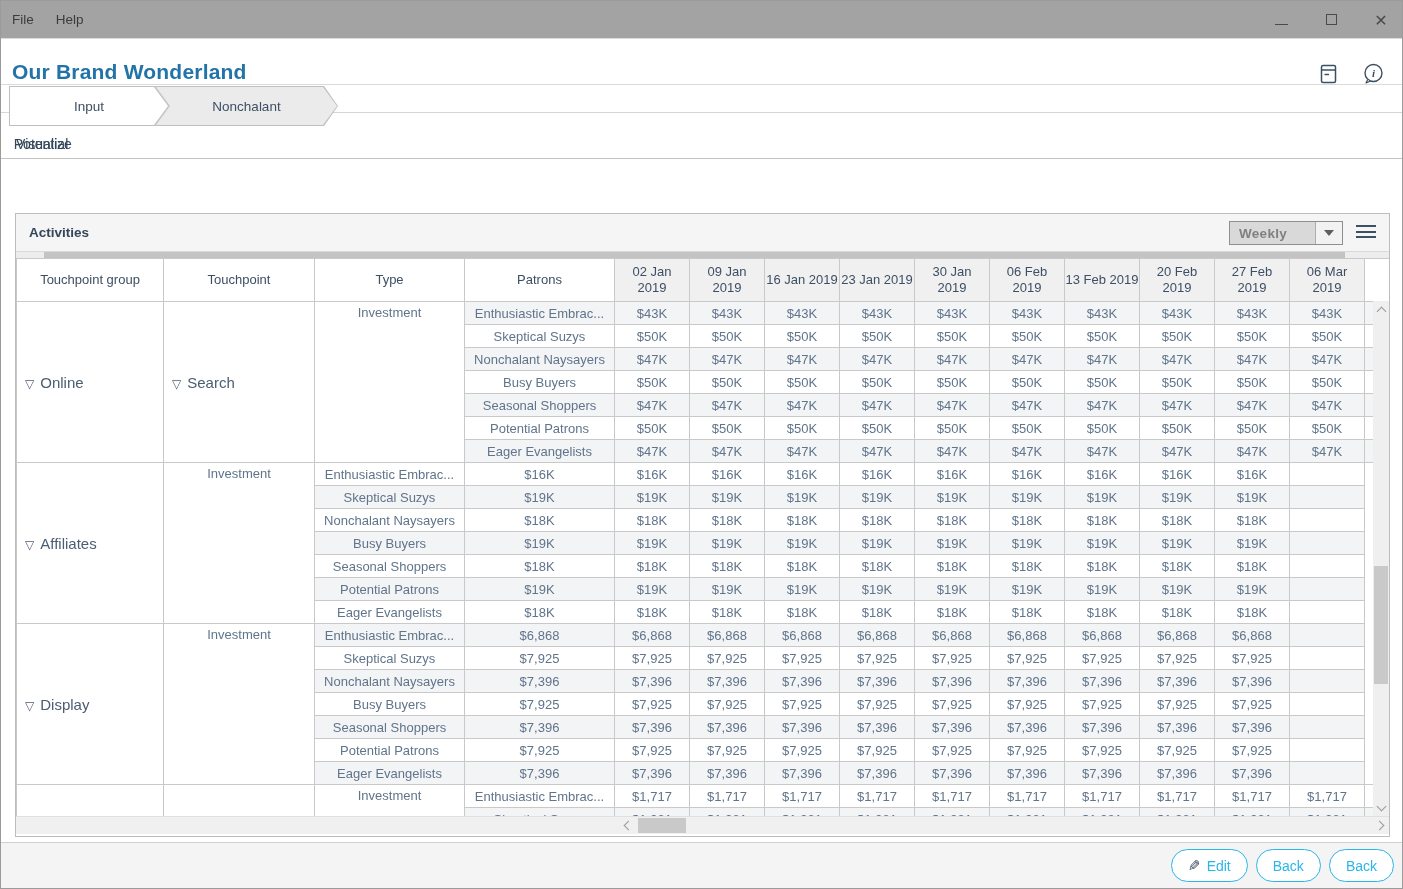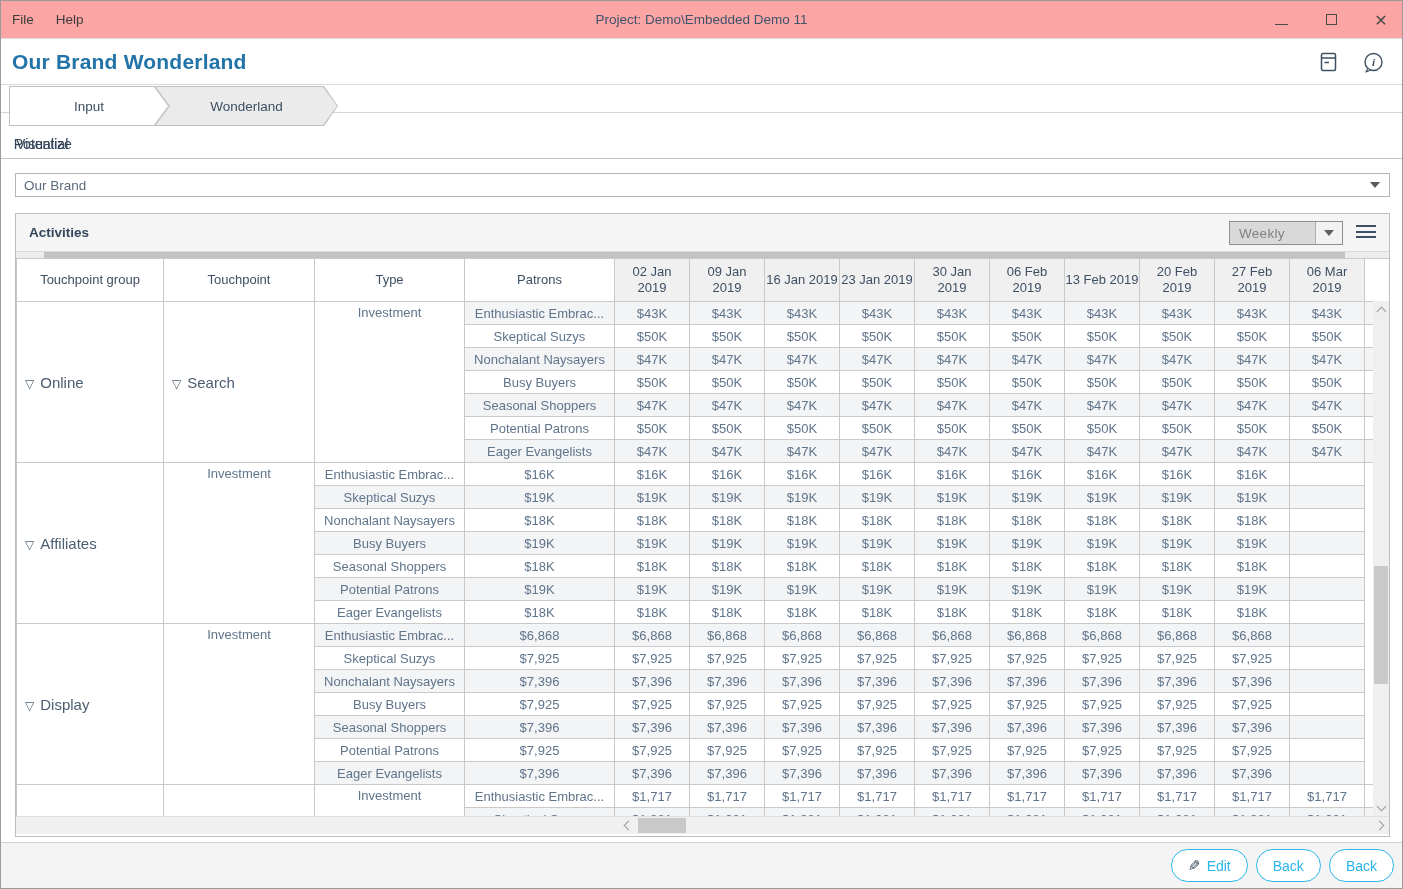--- a/index.html
+++ b/index.html
@@ -1,30 +1,30 @@
 <!DOCTYPE html>
 <html><head>
 <meta charset="utf-8">
 <style>
   * { margin:0; padding:0; box-sizing:border-box; }
   html,body { width:1403px; height:889px; }
   body { font-family:"Liberation Sans","DejaVu Sans",sans-serif; background:#fff; overflow:hidden; }
   #app { position:relative; width:1403px; height:889px; background:#fff; border:1px solid #9b9b9b; overflow:hidden; }
 
   
-  #titlebar { position:absolute; top:0; left:0; right:0; height:38px; background:#fca5a5; border-bottom:1px solid #dcdcdc; display:flex; align-items:center; }
+  #titlebar { position:absolute; top:0; left:0; right:0; height:38px; background:#a3a3a3; border-bottom:1px solid #dcdcdc; display:flex; align-items:center; }
   .menu-item { font-size:13.5px; color:#3c3c3c; padding:0 11px; cursor:default; }
   #project-label { position:absolute; left:0; right:0; text-align:center; font-size:13.5px; color:#3f536b; pointer-events:none; }
   .win-controls { position:absolute; right:8px; top:0; height:38px; display:flex; align-items:center; gap:24px; }
   .win-btn { width:26px; text-align:center; color:#4a4a4a; font-size:14px; }
   .win-sq { width:11px; height:11px; border:1.4px solid #4a4a4a; display:inline-block; }
   .win-min { display:inline-block; width:13px; border-top:1.6px solid #4a4a4a; }
 
   
-  #appheader { position:absolute; top:39px; left:0; right:0; height:45px; background:#fff; border-bottom:1px solid #dadada; display:flex; align-items:center; }
+  #appheader { position:absolute; top:39px; left:0; right:0; height:45px; background:#fff; border-bottom:1px solid #dadada; display:flex; align-items:flex-end; }
   #page-title { font-size:21px; font-weight:bold; color:#2273a8; padding-left:11px; letter-spacing:.2px; }
   .header-icons { position:absolute; right:18px; display:flex; gap:26px; align-items:center; }
 
   
   #wizardbar { position:absolute; top:85px; left:0; right:0; height:27px; background:#fff; border-bottom:1px solid #d6d6d6; }
   .wstep { position:absolute; top:0; height:40px; }
   .wstep .shape-b, .wstep .shape-f { position:absolute; inset:0; }
   .wstep .shape-b { background:#bfbfbf; }
   .wstep .shape-f { inset:1px; }
   .wstep .wlabel { position:absolute; inset:0; display:flex; align-items:center; justify-content:center; font-size:13.5px; color:#3d4f63; }
@@ -44,21 +44,21 @@
   
   #brand-select { position:absolute; top:172px; left:14px; width:1375px; height:24px; border:1px solid #b5b5b5; background:#fff; display:flex; align-items:center; }
   #brand-select .val { font-size:13.5px; color:#5b6b7c; padding-left:8px; }
   .caret { position:absolute; right:9px; width:0; height:0; border-left:5px solid transparent; border-right:5px solid transparent; border-top:6px solid #5a5a5a; }
 
   
   #panel { position:absolute; top:212px; left:14px; width:1375px; height:624px; border:1px solid #bdbdbd; background:#fff; }
   #panel-header { height:38px; background:#f5f5f5; border-bottom:1px solid #dadada; display:flex; align-items:center; position:relative; }
   #panel-title { font-size:13.5px; font-weight:bold; color:#33475b; padding-left:13px; }
   #freq-combo { position:absolute; right:46px; top:7px; width:114px; height:24px; border:1px solid #8f8f8f; background:#fff; display:flex; }
-  #freq-combo .f-val { flex:1; background:#d9d9d9; color:#808080; font-size:13.5px; display:flex; align-items:center; padding-left:9px; letter-spacing:.3px; }
+  #freq-combo .f-val { flex:1; background:#d9d9d9; color:#808080; font-size:13.5px; display:flex; align-items:center; padding-left:9px; letter-spacing:.3px;font-weight:bold; }
   #freq-combo .f-arrow { width:27px; background:#f2f2f2; border-left:1px solid #adadad; display:flex; align-items:center; justify-content:center; }
   #freq-combo .f-arrow i { width:0; height:0; border-left:5px solid transparent; border-right:5px solid transparent; border-top:6px solid #5f5f5f; }
   #menu-burger { position:absolute; right:13px; top:11px; width:20px; display:flex; flex-direction:column; gap:3.5px; }
   #menu-burger div { height:2px; background:#3d4f63; }
 
   
   #topstrip { height:6px; background:#ededed; position:relative; }
   #topstrip .thumb { position:absolute; top:0; bottom:0; left:28px; right:44px; background:#c3c3c3; }
 
   
@@ -96,21 +96,20 @@
   svg { display:block; }
 </style>
 </head>
 <body>
 
 <div id="app">
 
   <div id="titlebar">
     <span class="menu-item">File</span>
     <span class="menu-item">Help</span>
-    <span id="project-label">Project: Demo\Embedded Demo 11</span>
     <div class="win-controls">
       <span class="win-btn"><span class="win-min"></span></span>
       <span class="win-btn"><span class="win-sq"></span></span>
       <span class="win-btn" style="font-size:16px;">✕</span>
     </div>
   </div>
 
   <div id="appheader">
     <div id="page-title">Our Brand Wonderland</div>
     <div class="header-icons">
@@ -133,42 +132,38 @@
 
   <div id="wizardbar">
     <div class="wstep" style="left:8px; width:160px; z-index:2;">
       <div class="shape-b arrow1"></div>
       <div class="shape-f arrow1" style="background:#fff;"></div>
       <div class="wlabel">Input</div>
     </div>
     <div class="wstep" style="left:154px; width:183px; z-index:1;">
       <div class="shape-b arrow2"></div>
       <div class="shape-f arrow2" style="background:#ebebeb;"></div>
-      <div class="wlabel">Wonderland</div>
+      <div class="wlabel">Nonchalant</div>
     </div>
   </div>
 
   <div id="tabbar">
     <div class="tab active">
       <div class="t-b"></div>
         <div class="t-f"></div>
       <div class="t-label">Potential</div>
     </div>
     <div class="tab">
       <div class="t-b"></div>
         <div class="t-f"></div>
       <div class="t-label">Visualize</div>
     </div>
   </div>
   <div id="contentline"></div>
 
-  <div id="brand-select">
-    <span class="val">Our Brand</span>
-    <span class="caret"></span>
-  </div>
 
   <div id="panel">
     <div id="panel-header">
       <span id="panel-title">Activities</span>
       <div id="freq-combo">
         <span class="f-val">Weekly</span>
         <span class="f-arrow">
             <i></i>
           </span>
       </div>

